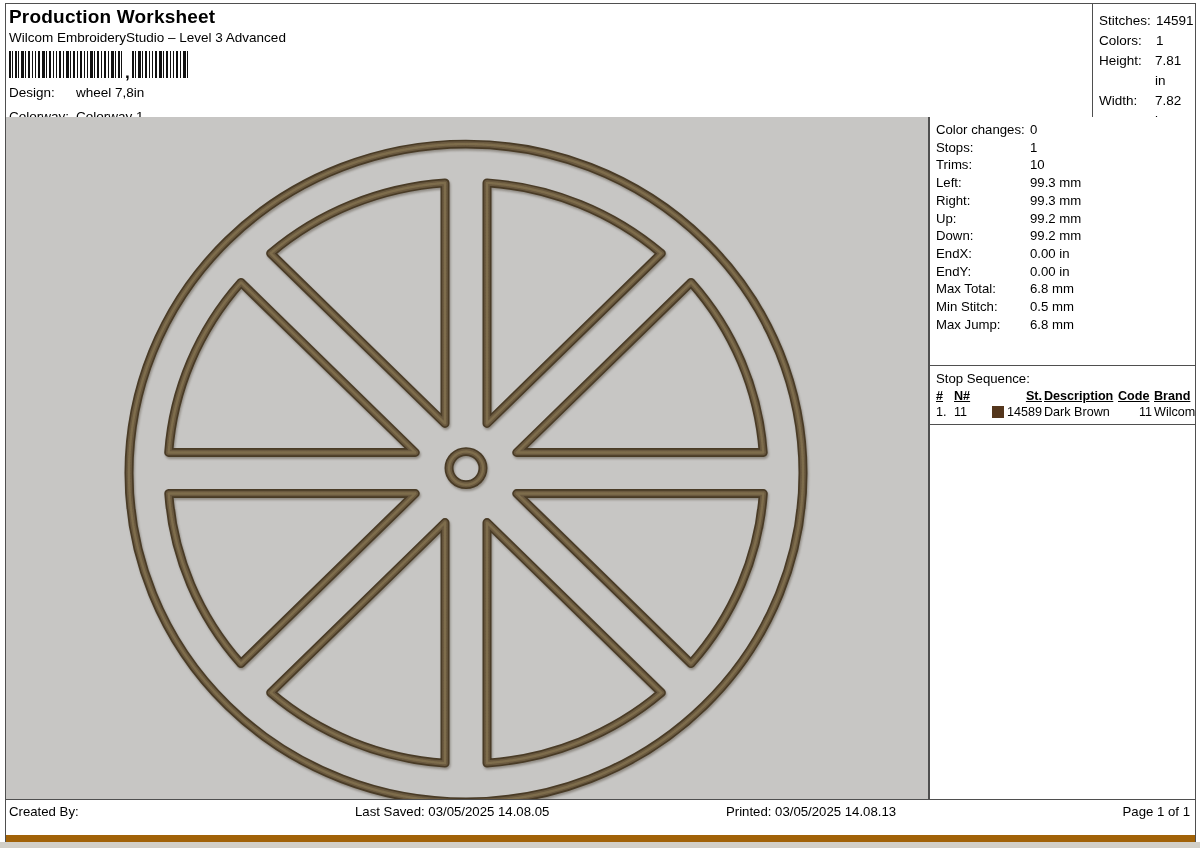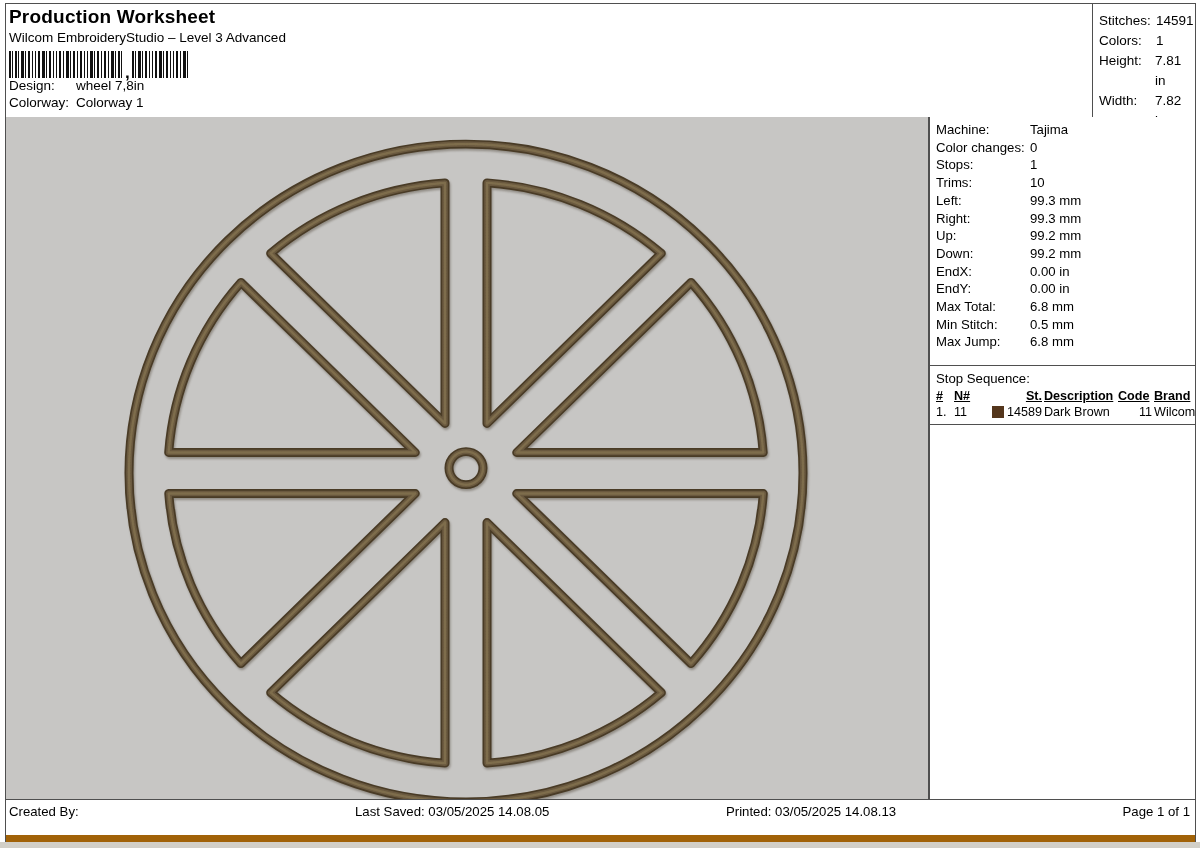--- a/index.html
+++ b/index.html
@@ -12,21 +12,21 @@
     position:absolute;left:5px;top:3px;width:1189px;height:838px;
     border:1px solid #4f4f4f;border-bottom:none;background:#fff;box-sizing:content-box;
   }
   
   .header{position:absolute;left:0;top:0;right:0;height:113px;border-bottom:1px solid #4f4f4f;background:#fff;}
   .header-left{position:absolute;left:3px;top:2px;}
   .pw-title{font-size:19px;font-weight:bold;line-height:22px;margin:0;letter-spacing:.2px;}
   .pw-subtitle{font-size:13.5px;line-height:16px;margin-top:2px;}
   .barcode-row{display:flex;align-items:flex-end;margin-top:5px;height:27px;}
   .barcode-comma{font-size:17px;font-weight:bold;line-height:10px;margin:0 2px 0 2px;}
-  .meta-row{font-size:13.5px;line-height:16.5px;margin-top:0;display:flex;}
+  .meta-row{font-size:13.5px;line-height:16.5px;margin-top:7px;display:flex;}
   .meta-label{width:67px;}
   
   .stats{
     position:absolute;top:0;bottom:0;left:1086px;right:0;
     border-left:1px solid #4f4f4f;padding:7px 0 0 6px;box-sizing:border-box;background:#fff;
   }
   .stat-row{display:flex;font-size:13.5px;line-height:20px;}
   .stat-label{width:57px;}
   
   .design-area{
@@ -190,24 +190,20 @@
         <use href="#wheelShapes" stroke="#493b26" stroke-width="9"></use>
         <use href="#wheelShapes" stroke="#6a593f" stroke-width="5.6"></use>
         <use href="#wheelShapes" stroke="#7e6d4c" stroke-width="2.4" stroke-dasharray="1.7 1.1"></use>
       </g>
     </svg>
   </div>
 
   <div class="panel" style="border-left:1px solid #4f4f4f;">
     <div class="machine-block">
       <div class="machine-row">
-          <span class="machine-label">Machine:</span>
-          <span>Tajima</span>
-        </div>
-      <div class="machine-row">
           <span class="machine-label">Color changes:</span>
           <span>0</span>
         </div>
       <div class="machine-row">
           <span class="machine-label">Stops:</span>
           <span>1</span>
         </div>
       <div class="machine-row">
           <span class="machine-label">Trims:</span>
           <span>10</span>

